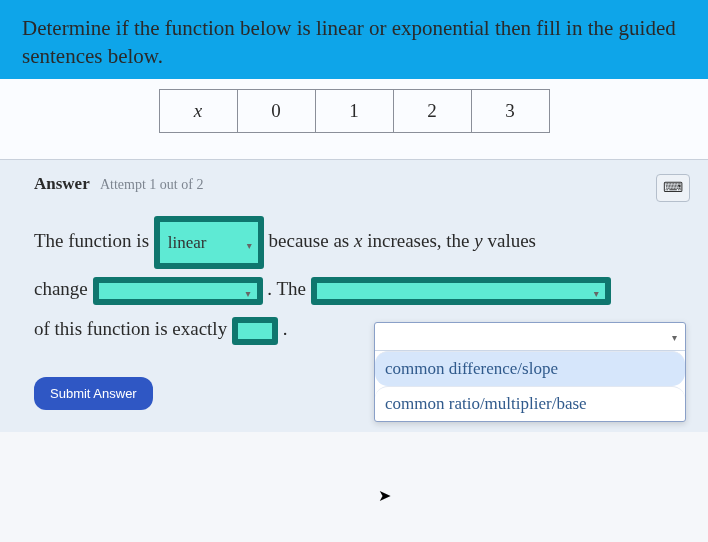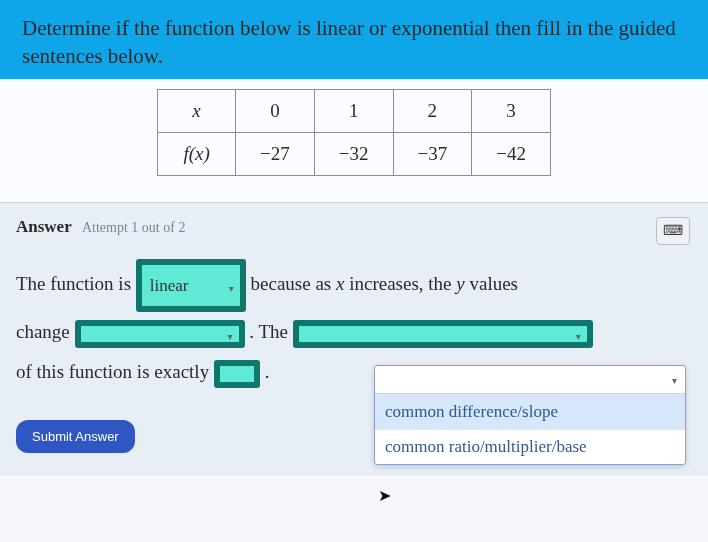--- a/index.html
+++ b/index.html
@@ -34,21 +34,21 @@
     font-size: 19px;
     min-width: 78px;
   }
   table.data td.h {
     font-style: italic;
   }
   .neg { white-space: nowrap; }
   .answer-section {
     background: #e7eef6;
     border-top: 1px solid #c8d0db;
-    padding: 14px 22px 22px 16px;
+    padding: 14px 22px 22px 34px;
     position: relative;
   }
   .ans-header {
     font-size: 17px;
     margin-bottom: 22px;
   }
   .ans-header .attempt {
     color: #7d8590;
     font-size: 14px;
     margin-left: 6px;
@@ -120,20 +120,21 @@
     transform: translateY(-40%);
     font-size: 10px;
     color: #666;
   }
   .dropdown .opt {
     padding: 7px 10px;
     font-size: 17px;
     color: #305a8c;
     border-top: 1px solid #e2e8f2;
     cursor: pointer;
+    border-radius: 13px;
   }
   .dropdown .opt.hl {
     background: #d6e6fb;
   }
   .submit {
     margin-top: 28px;
     display: inline-block;
     background: #2f57c4;
     color: #fff;
     font-family: Arial, sans-serif;
@@ -159,27 +160,20 @@
 <div class="table-wrap">
   <table class="data">
     <tbody>
         <tr>
       <td class="h">x</td>
       <td>0</td>
       <td>1</td>
       <td>2</td>
       <td>3</td>
     </tr>
-    <tr>
-      <td class="h">f(x)</td>
-      <td class="neg">−27</td>
-      <td class="neg">−32</td>
-      <td class="neg">−37</td>
-      <td class="neg">−42</td>
-    </tr>
   </tbody>
     </table>
 </div>
 
 <div class="answer-section">
   <div class="ans-header">
     <b>Answer</b>
     <span class="attempt">Attempt 1 out of 2</span>
   </div>
 

